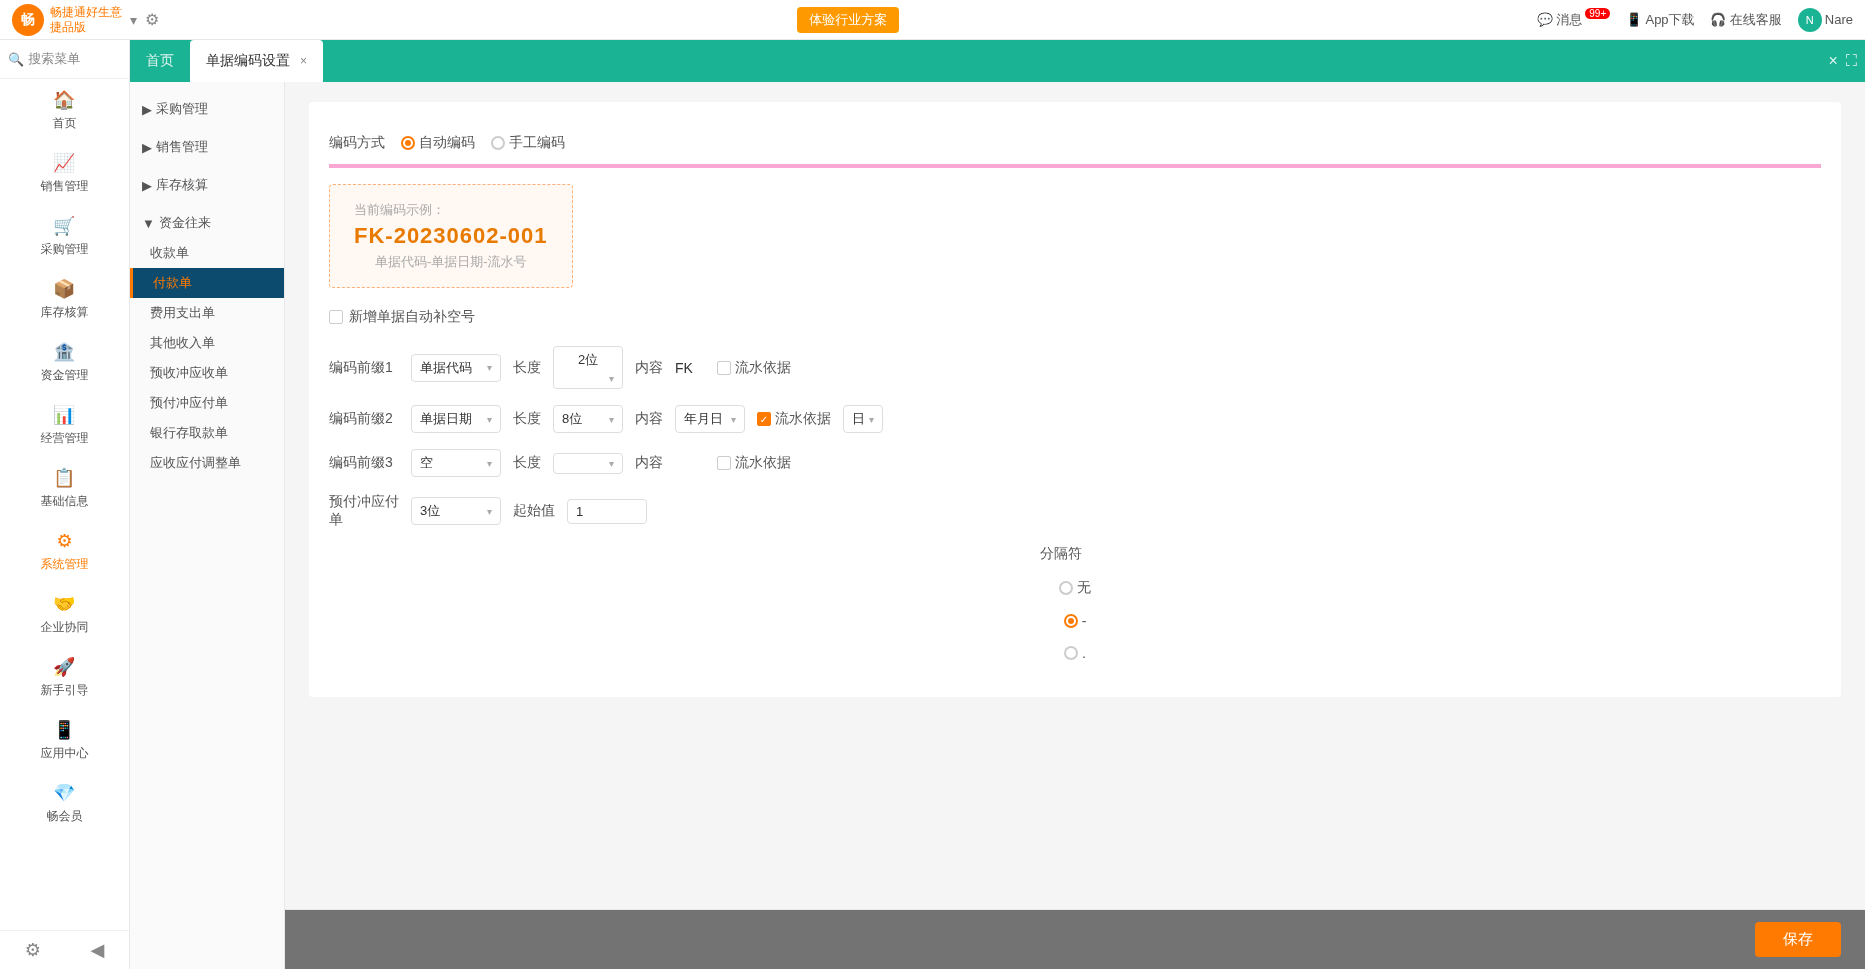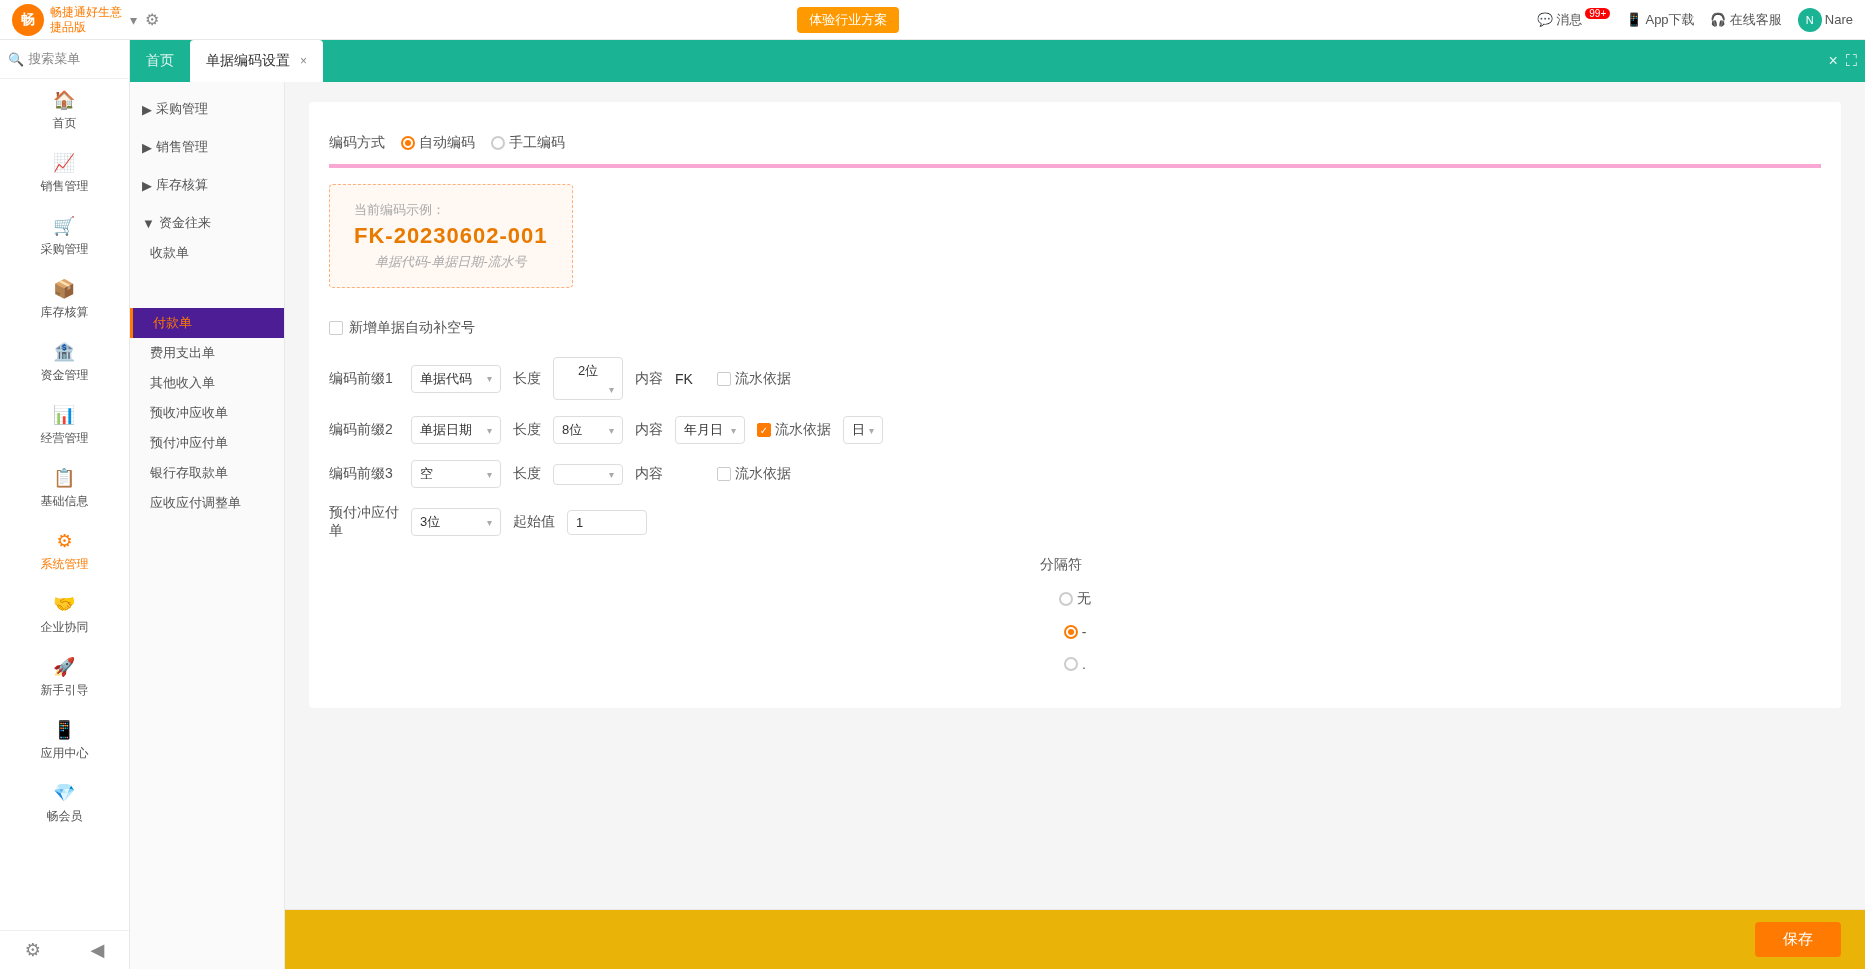--- a/index.html
+++ b/index.html
@@ -127,21 +127,21 @@
       color: #555;
       cursor: pointer;
       gap: 4px;
     }
     .sec-menu-item {
       padding: 6px 20px;
       font-size: 13px;
       color: #555;
       cursor: pointer;
     }
-    .sec-menu-item.active { background: #4c1d95; color: #ff7a00; border-left: 3px solid #ff7a00; margin-top: 40px; }
+    .sec-menu-item.active { background: #0c4a6e; color: #ff7a00; border-left: 3px solid #ff7a00; }
 
     
     .main-content {
       flex: 1;
       padding: 20px 24px;
       overflow-y: auto;
       background: #f5f5f5;
       display: flex;
       flex-direction: column;
       gap: 16px;
@@ -172,24 +172,24 @@
     
     .code-preview {
       background: #fff8f3;
       border: 1.5px dashed #ffb07a;
       border-radius: 4px;
       padding: 16px 24px;
       display: inline-block;
       margin-bottom: 20px;
     }
     .code-preview-main { font-size: 22px; color: #e87a00; font-weight: bold; letter-spacing: 1px; }
-    .code-preview-sub { font-size: 13px; color: #aaa; text-align: center; margin-top: 4px; font-style: italic; }
-
-    
-    .checkbox-row { display: flex; align-items: center; gap: 6px; margin-bottom: 20px; font-size: 14px; color: #555; margin-top: 11px; }
+    .code-preview-sub { font-size: 13px; color: #aaa; text-align: center; margin-top: 4px; }
+
+    
+    .checkbox-row { display: flex; align-items: center; gap: 6px; margin-bottom: 20px; font-size: 14px; color: #555; }
     .checkbox-box {
       width: 14px; height: 14px; border: 1.5px solid #ccc; border-radius: 2px;
       display: inline-flex; align-items: center; justify-content: center;
     }
 
     
     .config-row { display: flex; align-items: center; gap: 12px; margin-bottom: 16px; flex-wrap: wrap; }
     .config-label { font-size: 14px; color: #555; width: 70px; flex-shrink: 0; }
     .config-select {
       border: 1px solid #ddd; border-radius: 4px; padding: 4px 8px; font-size: 13px;
@@ -211,21 +211,21 @@
 
     
     .day-select { border: 1px solid #ddd; border-radius: 4px; padding: 4px 8px; font-size: 13px; color: #333; background: #fff; display: flex; align-items: center; gap: 4px; cursor: pointer; }
 
     
     .separator-row { display: flex; align-items: center; gap: 16px; margin-bottom: 16px; flex-direction: column; }
 
     
     .bottom-bar {
       height: 60px;
-      background: #eab308;
+      background: #737373;
       border-top: 1px solid #e8e8e8;
       display: flex;
       align-items: center;
       justify-content: flex-end;
       padding: 0 24px;
       flex-shrink: 0;
     }
     .save-btn {
       background: #ff7a00;
       color: #fff;

